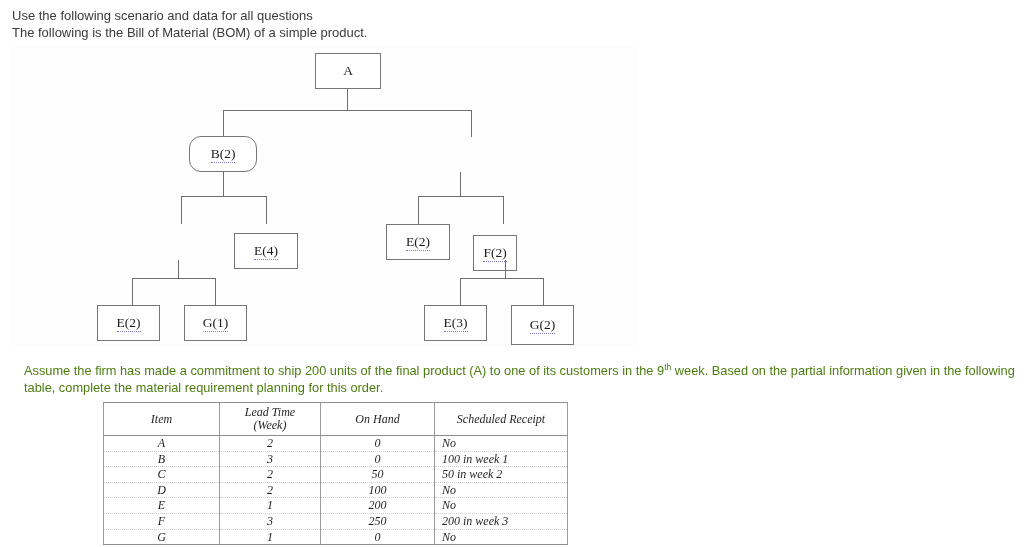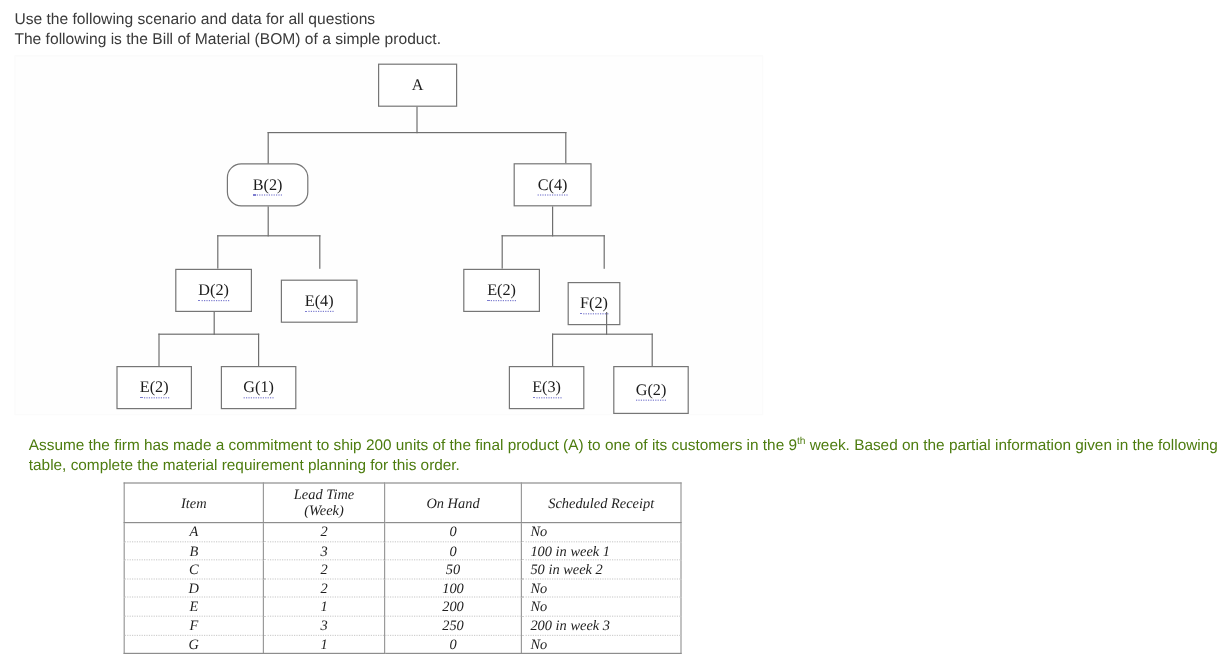--- a/index.html
+++ b/index.html
@@ -136,37 +136,31 @@
   </div>
 
   <div class="vline" style="left:334px; top:42px; height:22px;"></div>
   <div class="hline" style="left:210px; top:63px; width:249px;"></div>
   <div class="vline" style="left:210px; top:63px; height:27px;"></div>
   <div class="vline" style="left:458px; top:63px; height:27px;"></div>
 
   <div class="node spell" style="left:176px; top:89px; width:68px; height:36px;border-radius:12px;">
     <span class="lbl">B(2)</span>
   </div>
-  <div class="node spell" style="left:415px; top:89px; width:65px; height:36px;">
-    <span class="lbl">C(4)</span>
-  </div>
 
   <div class="vline" style="left:210px; top:125px; height:25px;"></div>
   <div class="hline" style="left:168px; top:149px; width:86px;"></div>
   <div class="vline" style="left:168px; top:149px; height:28px;"></div>
   <div class="vline" style="left:253px; top:149px; height:28px;"></div>
 
   <div class="vline" style="left:447px; top:125px; height:25px;"></div>
   <div class="hline" style="left:405px; top:149px; width:86px;"></div>
   <div class="vline" style="left:405px; top:149px; height:28px;"></div>
   <div class="vline" style="left:490px; top:149px; height:28px;"></div>
 
-  <div class="node spell" style="left:133px; top:177px; width:64px; height:36px;">
-    <span class="lbl">D(2)</span>
-  </div>
   <div class="node spell" style="left:221px; top:186px; width:64px; height:36px;">
     <span class="lbl">E(4)</span>
   </div>
   <div class="node spell" style="left:373px; top:177px; width:64px; height:36px;">
     <span class="lbl">E(2)</span>
   </div>
   <div class="node spell" style="left:460px; top:188px; width:44px; height:36px;align-items:center;">
     <span class="lbl">F(2)</span>
   </div>
 

